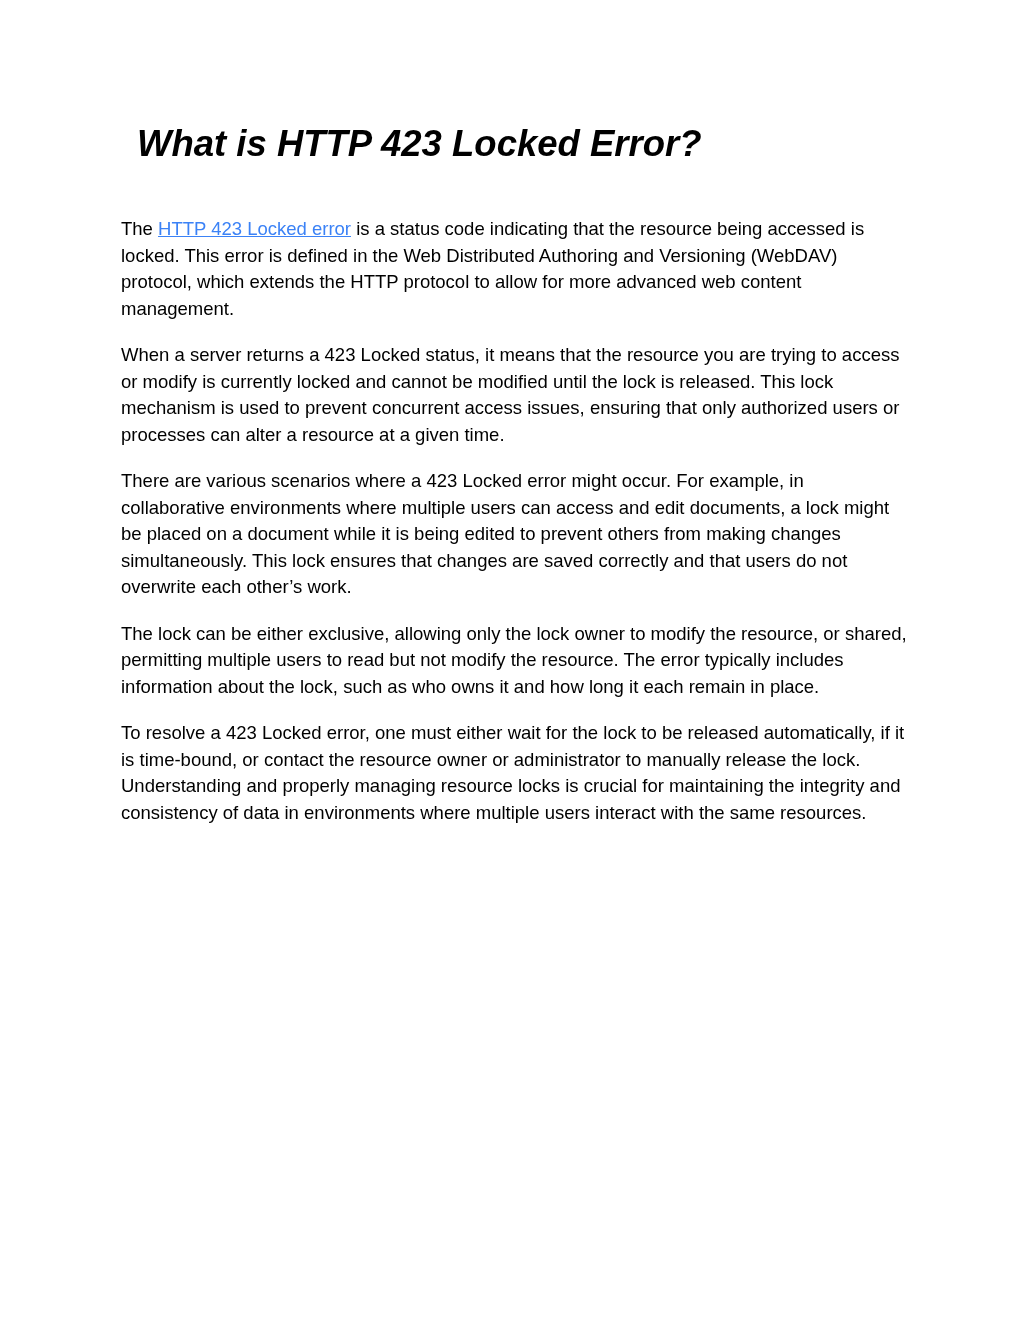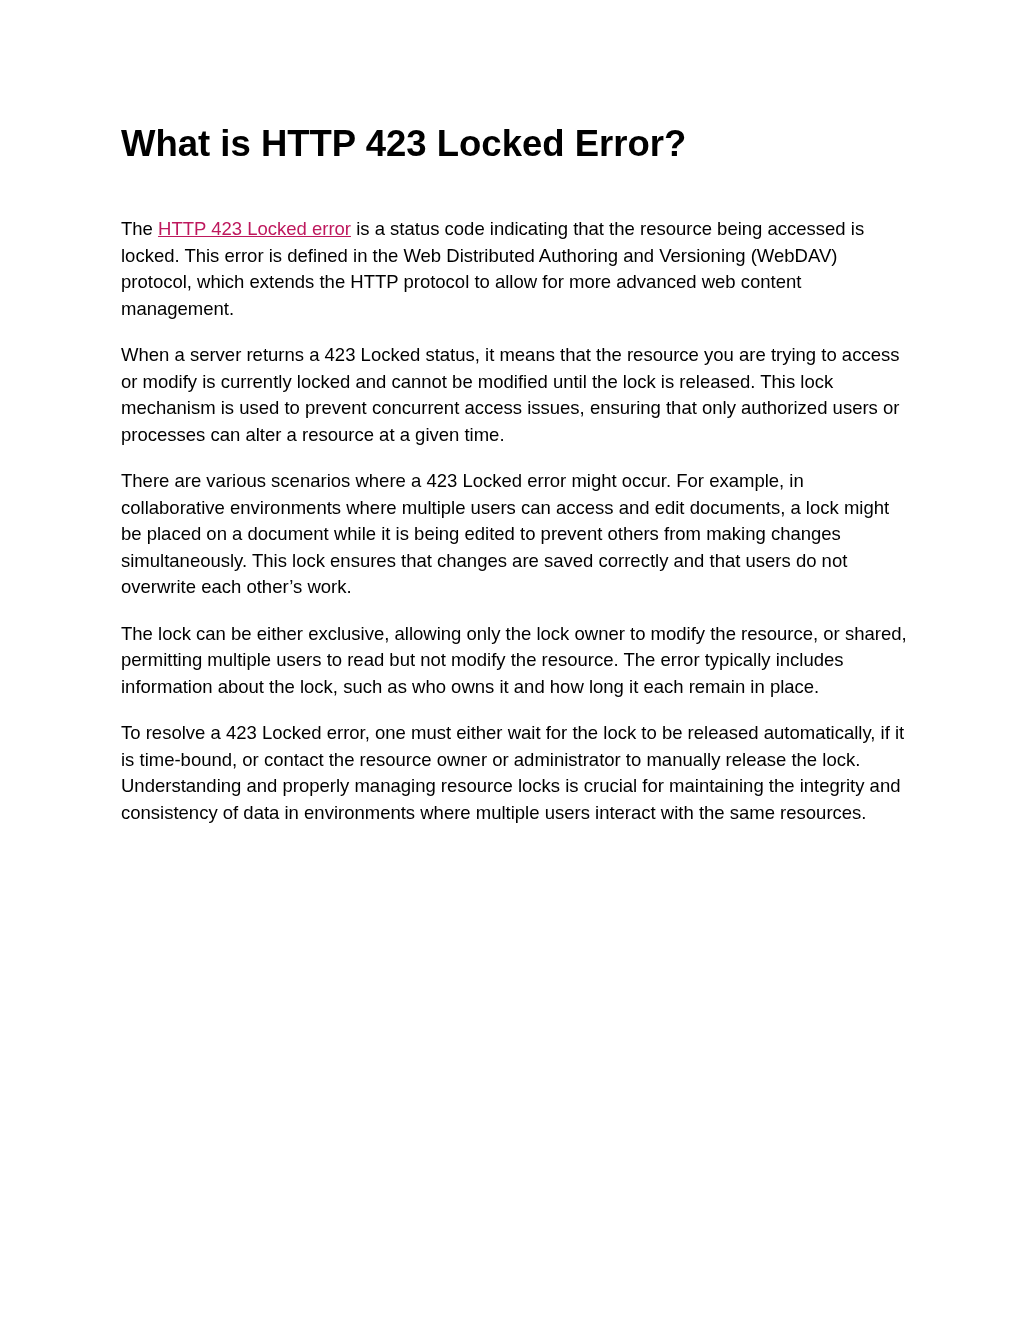--- a/index.html
+++ b/index.html
@@ -17,42 +17,43 @@
     }
     .page {
       position: absolute;
       left: 121px;
       top: 0;
       width: 790px;
     }
     h1 {
       position: absolute;
       top: 118px;
-      left: 0;
+      left: 16px;
       margin: 0;
       font-size: 36.5px;
       font-weight: bold;
       line-height: 52px;
       white-space: nowrap;
       color: #000000;
+      font-style: italic;
     }
     .body {
       position: absolute;
       top: 216px;
       left: 0;
       width: 790px;
     }
     p {
       margin: 0 0 20px 0;
       font-size: 18.5px;
       line-height: 26.5px;
       color: #000000;
     }
     a.link {
-      color: #be185d;
+      color: #3b82f6;
       text-decoration: underline;
     }
   </style>
 </head>
 <body>
 
 <div class="page">
   <h1>What is HTTP 423 Locked Error?</h1>
 
   <div class="body">

